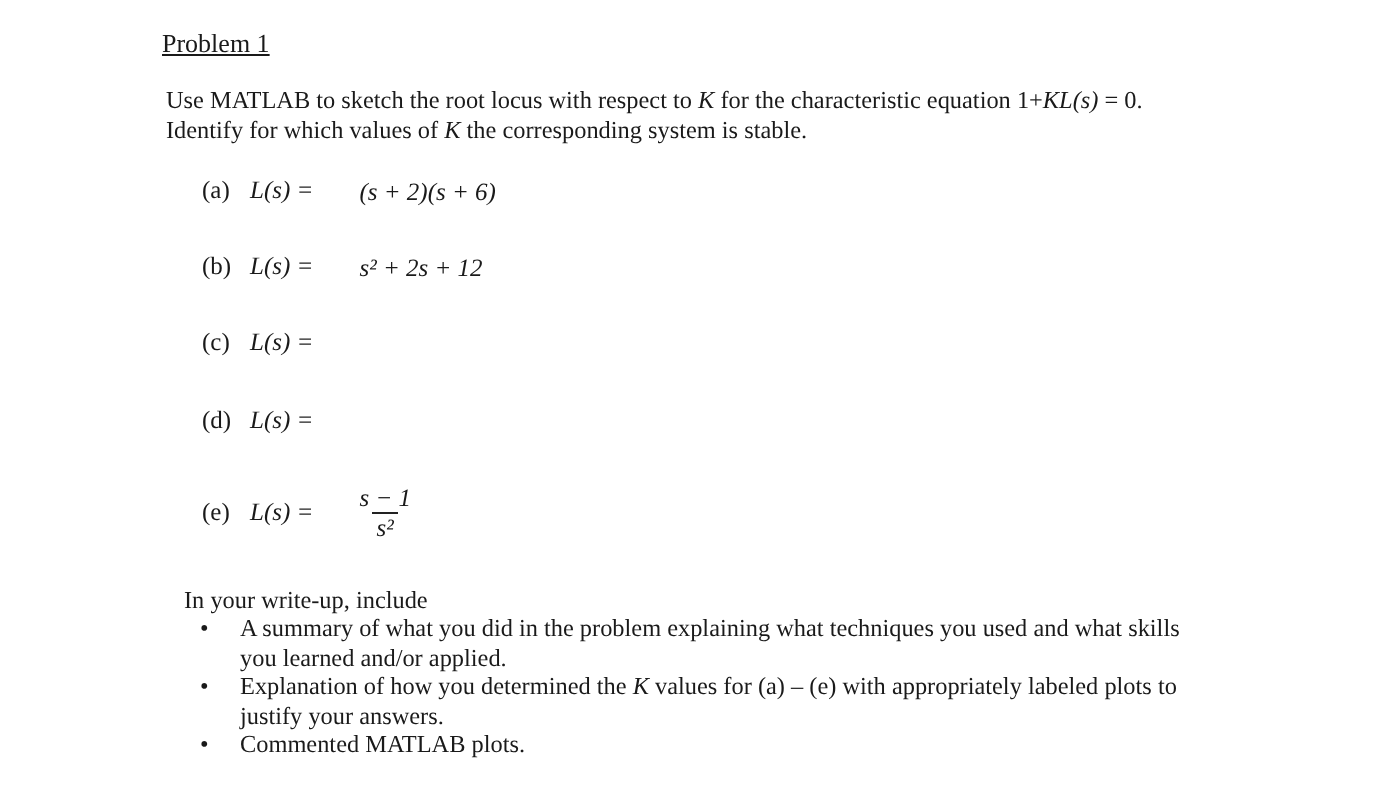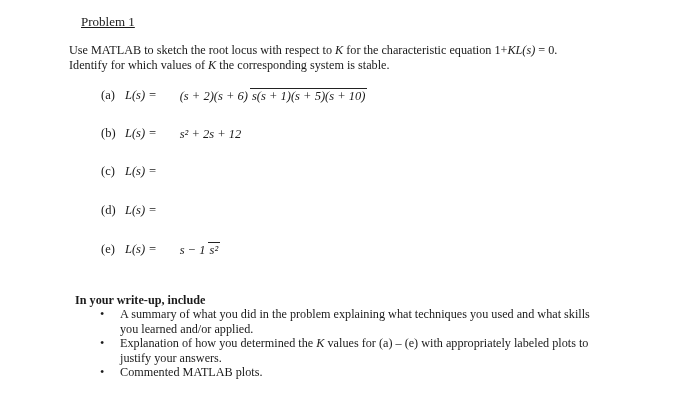--- a/index.html
+++ b/index.html
@@ -2,50 +2,49 @@
 <html><head>
 <meta charset="utf-8">
 <style>
   html, body { margin: 0; padding: 0; }
   body {
     width: 700px; height: 402px; background: #ffffff; position: relative; overflow: hidden;
     font-family: "Liberation Serif", "DejaVu Serif", serif; color: #1a1a1a;
   }
   .abs { position: absolute; }
   .title { left: 81px; top: 14px; font-size: 13px; text-decoration: underline; }
-  .intro { left: 69px; top: 43px; font-size: 12.2px; line-height: 15px; width: 560px; }
+  .intro { left: 83px; top: 43px; font-size: 12.2px; line-height: 15px; width: 560px; }
   .intro i { font-style: italic; }
   .eq { position: absolute; left: 101px; font-size: 12.5px; display: flex; align-items: center; }
   .eq .lbl { width: 24px; }
   .eq .lhs { font-style: italic; margin-right: 18px; }
-  .frac { display: inline-flex; flex-direction: row; align-items: center; margin-left: 3px; }
+  .frac { display: inline-flex; flex-direction: column; align-items: center; margin-left: 3px; }
   .frac .num { padding: 0 2px; font-style: italic; line-height: 14px; }
   .frac .den { padding: 0 2px; border-top: 1px solid #222; font-style: italic; line-height: 14px; }
-  .writeup { left: 75px; top: 293px; font-size: 12.2px; font-weight: bold; }
+  .writeup { left: 92px; top: 293px; font-size: 12.2px; }
   ul.bullets { position: absolute; left: 100px; top: 307px; margin: 0; padding: 0; list-style: none; width: 500px; font-size: 12.2px; line-height: 14.5px; }
   ul.bullets li { position: relative; padding-left: 20px; margin-bottom: 0px; }
   ul.bullets li .dot { position: absolute; left: 0; top: 0; }
   ul.bullets li i { font-style: italic; }
 </style>
 </head>
 <body>
 
 <div class="abs title">Problem 1</div>
 
 <div class="abs intro">
   <div><span>Use MATLAB to sketch the root locus with respect to </span><i>K</i><span> for the characteristic equation 1+</span><i>KL</i><i>(s)</i><span> = 0.</span></div>
   <div><span>Identify for which values of </span><i>K</i><span> the corresponding system is stable.</span></div>
 </div>
 
 <div class="eq" style="top:88px;">
   <span class="lbl">(a)</span>
   <span class="lhs"><span>L</span><span>(s) =</span></span>
   <span class="frac">
     <span class="num">(s + 2)(s + 6)</span>
-    <span class="den">s(s + 1)(s + 5)(s + 10)</span>
   </span>
 </div>
 
 <div class="eq" style="top:126px;">
   <span class="lbl">(b)</span>
   <span class="lhs"><span>L</span><span>(s) =</span></span>
   <span class="frac">
     <span class="num">s² + 2s + 12</span>
   </span>
 </div>

